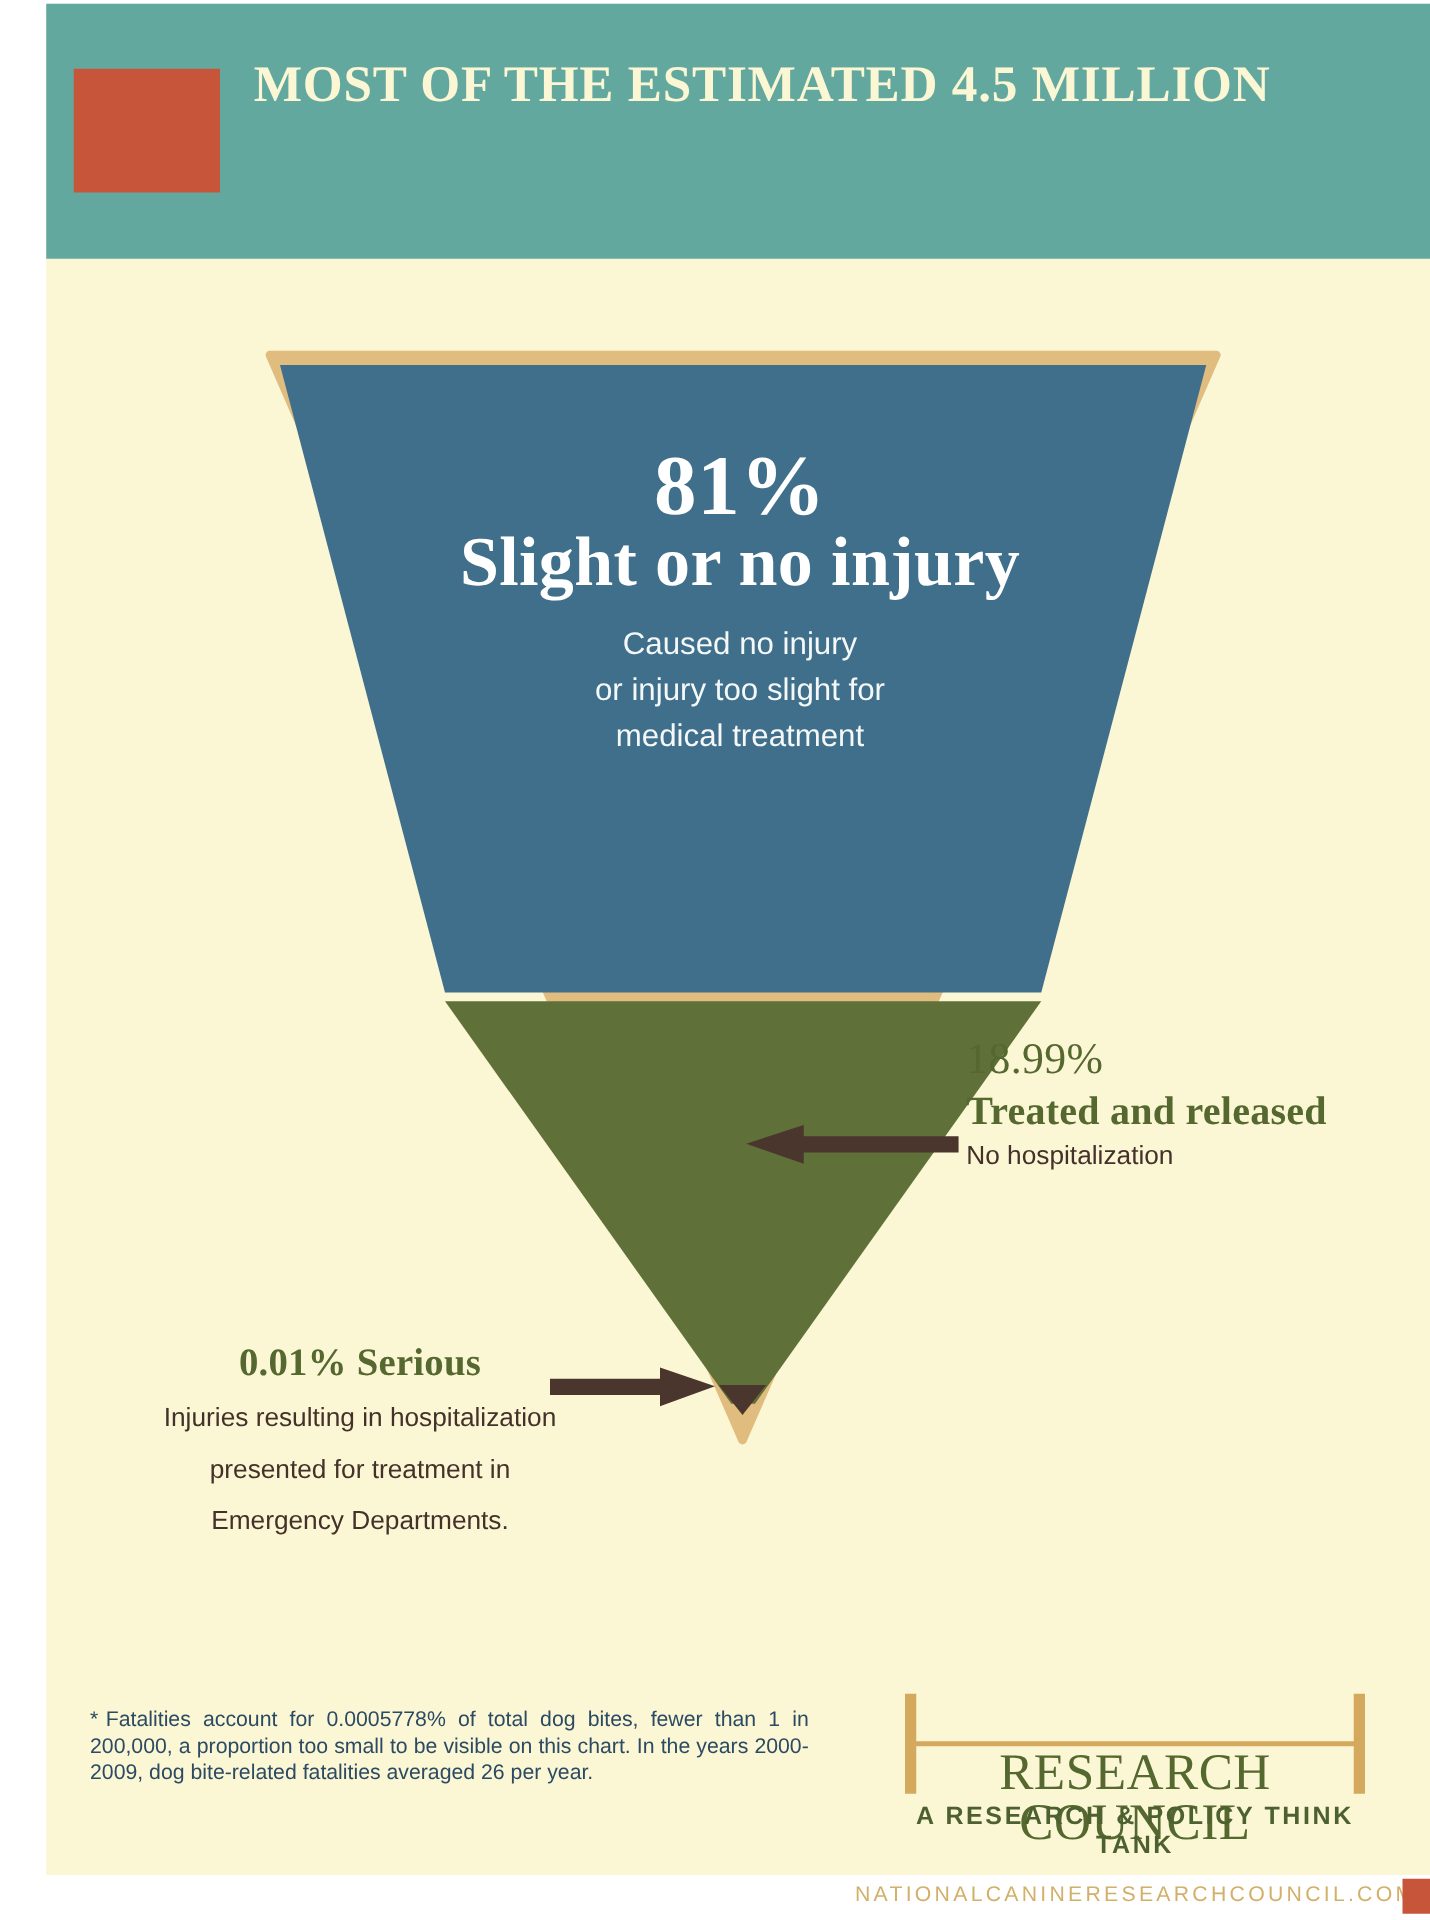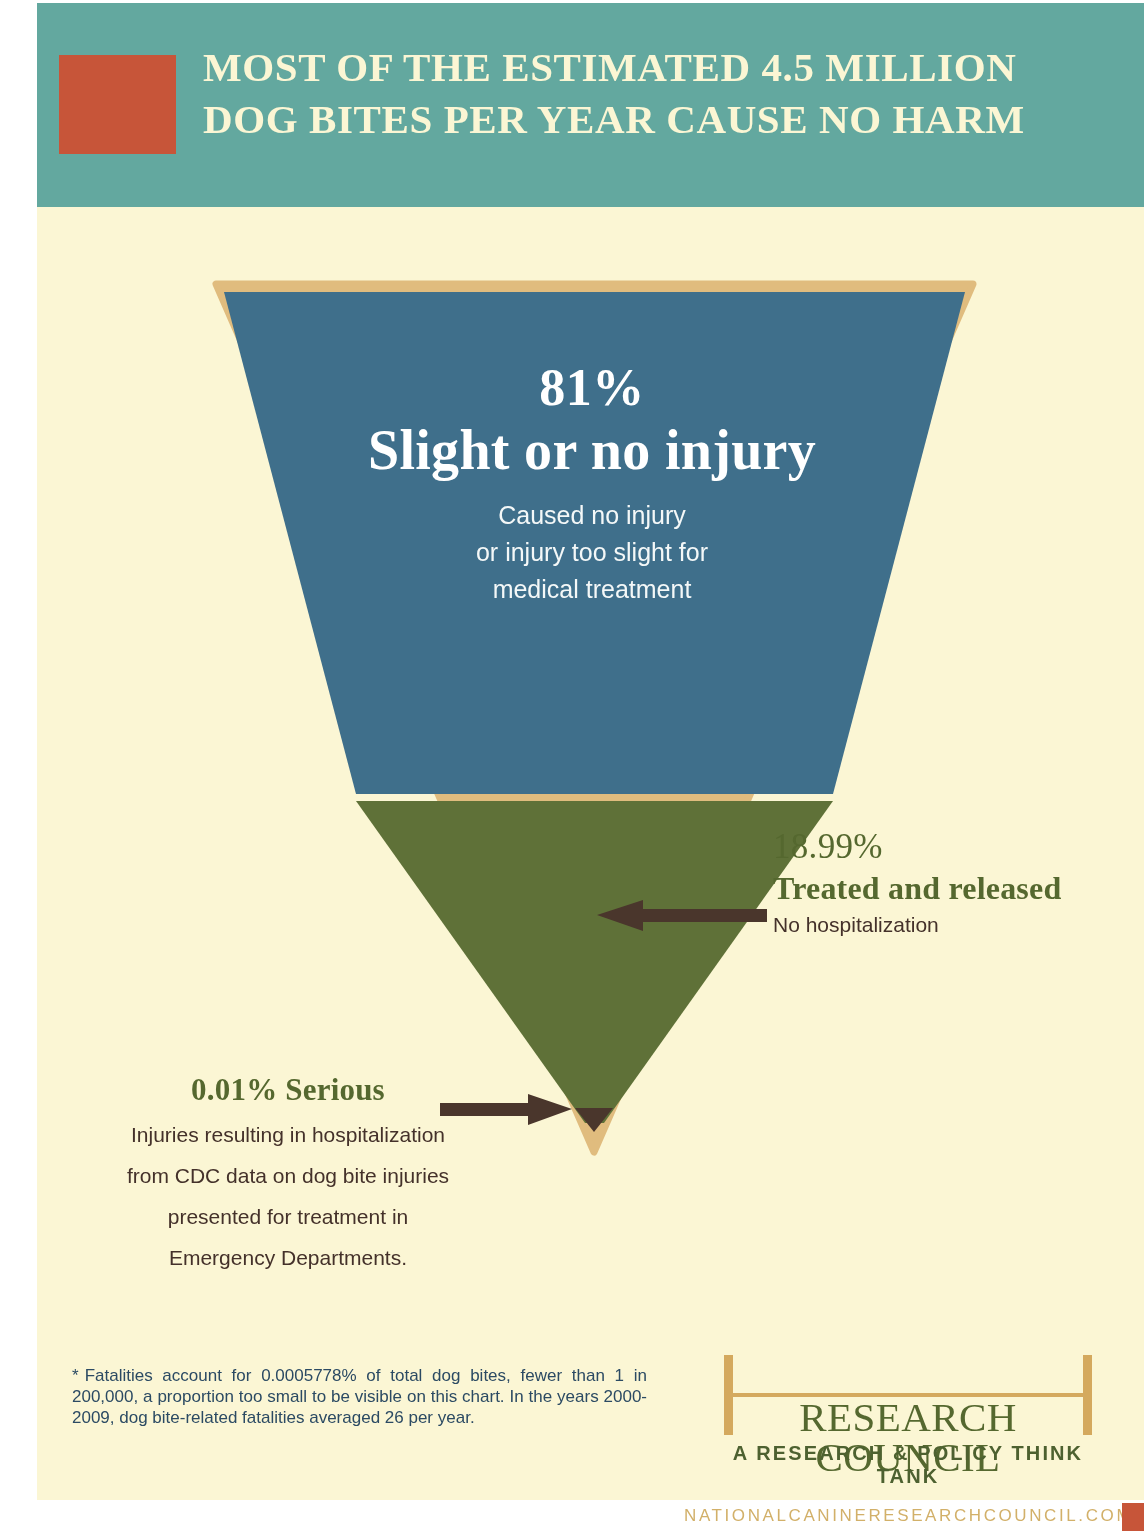--- a/index.html
+++ b/index.html
@@ -82,21 +82,21 @@
     position: absolute;
     left: 330px;
     top: 360px;
     width: 500px;
     text-align: center;
     color: #ffffff;
     pointer-events: none;
   }
   .blue-pct {
     font-family: "Liberation Serif", "DejaVu Serif", serif;
-    font-size: 52px;
+    font-size: 68px;
     font-weight: 700;
     line-height: 56px;
     letter-spacing: 0.5px;
   }
   .blue-head {
     font-family: "Liberation Serif", "DejaVu Serif", serif;
     font-size: 56px;
     font-weight: 700;
     line-height: 58px;
     letter-spacing: 0.3px;
@@ -294,21 +294,20 @@
 <body>
 
 <div id="poster">
 
   <div class="body-panel"></div>
 
   <div class="header-band">
     <div class="header-swatch"></div>
     <div class="header-title">
       <span class="line1">MOST OF THE ESTIMATED 4.5 MILLION</span>
-      <span class="line2">DOG BITES PER YEAR CAUSE NO HARM</span>
     </div>
   </div>
 
   <div class="chart-wrap">
     <svg width="765" height="880" viewBox="0 0 765 880" xmlns="http://www.w3.org/2000/svg">
 
       <polygon points="4,4 761,4 382,872" fill="#e0bc7e" stroke="#e0bc7e" stroke-width="7" stroke-linejoin="round"></polygon>
 
       <polygon points="12,12 753,12 621,514 144,514" fill="#3f6f8b"></polygon>
 
@@ -337,21 +336,20 @@
   <div class="arrow-right-grp">
     <svg width="170" height="36" viewBox="0 0 170 36" xmlns="http://www.w3.org/2000/svg">
       <polygon points="0,17 46,2 46,11 170,11 170,24 46,24 46,33" fill="#4a362c"></polygon>
     </svg>
   </div>
 
   <div class="anno-left">
     <div class="pct">0.01% Serious</div>
     <div class="sub">
       <span>Injuries resulting in hospitalization</span>
-      <span>from CDC data on dog bite injuries</span>
       <span>presented for treatment in</span>
       <span>Emergency Departments.</span>
     </div>
   </div>
 
   <div class="arrow-left-grp">
     <svg width="132" height="34" viewBox="0 0 132 34" xmlns="http://www.w3.org/2000/svg">
       <polygon points="132,16 88,1 88,10 0,10 0,23 88,23 88,32" fill="#4a362c"></polygon>
     </svg>
   </div>

